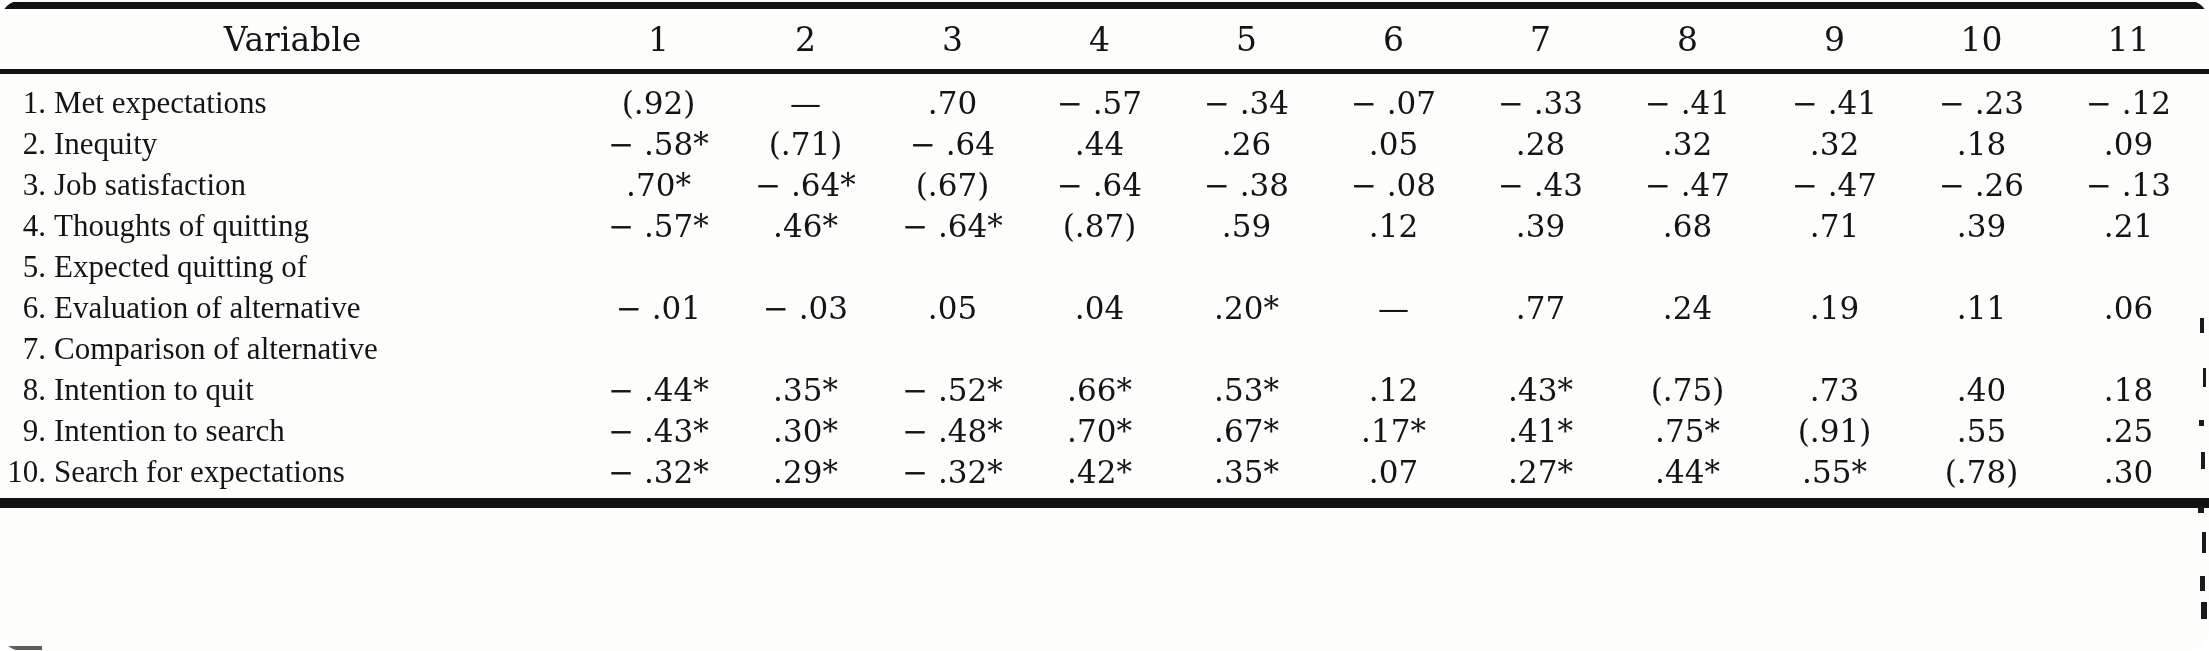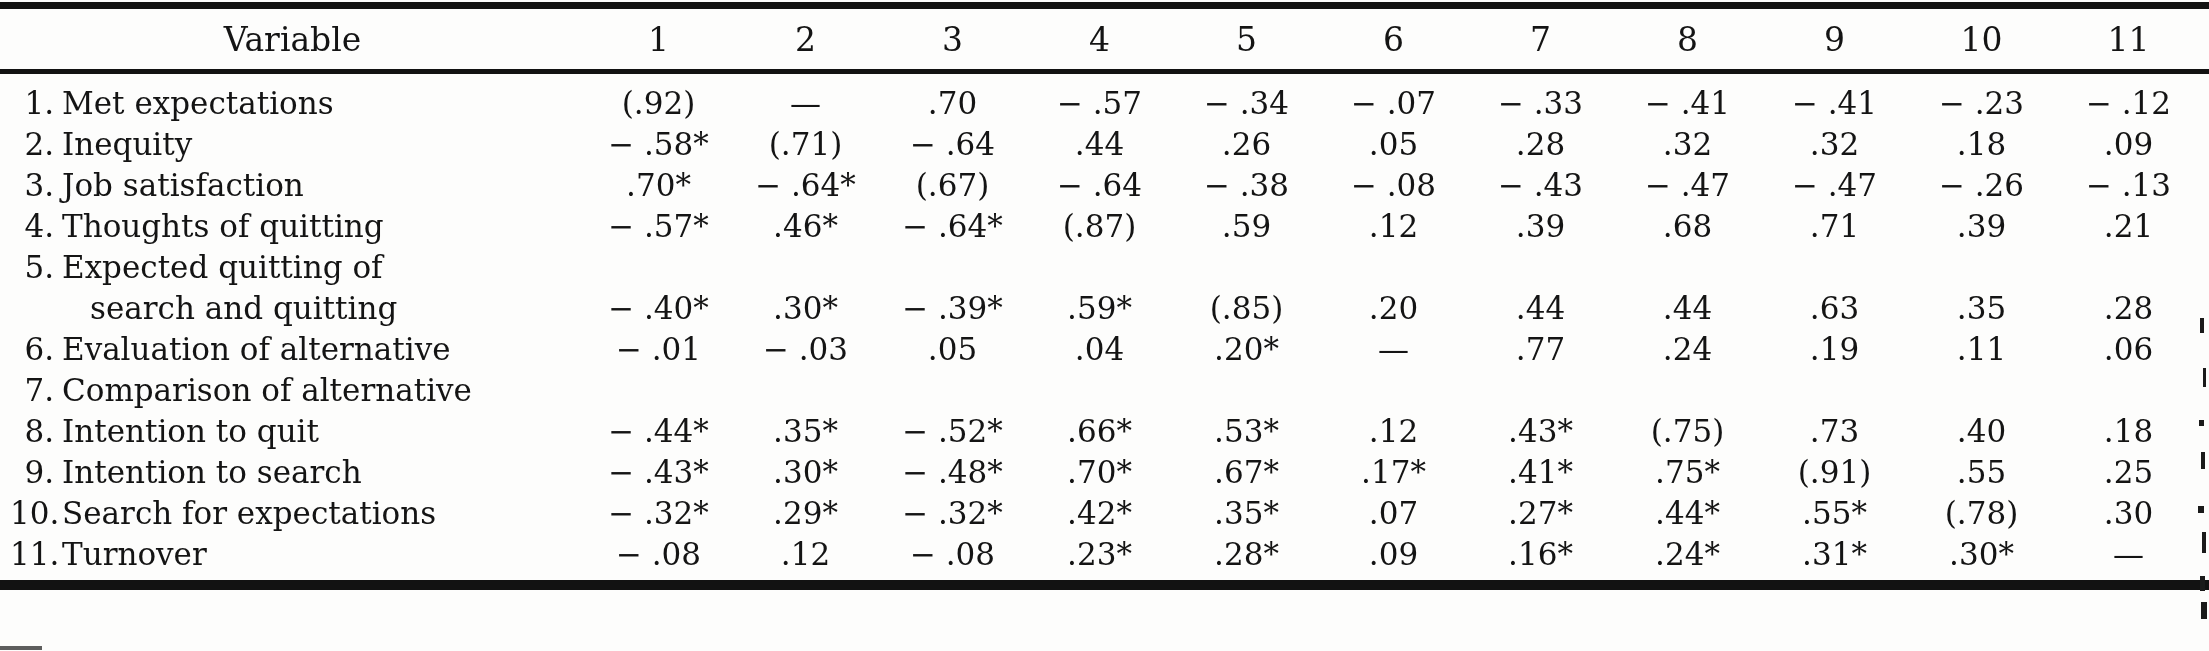--- a/index.html
+++ b/index.html
@@ -8,20 +8,21 @@
     background: #ffffff;
   }
   .paper {
     position: relative;
     width: 2209px;
     height: 651px;
     background: #fdfdfc;
     overflow: hidden;
     font-family: "DejaVu Serif", "Liberation Serif", serif;
     color: #141414;
+    border-radius: 22px;
   }
   table.corr {
     position: absolute;
     top: 2px;
     left: 0;
     width: 2209px;
     table-layout: fixed;
     border-collapse: collapse;
     border-top: 7px solid #121212;
     border-bottom: 10px solid #121212;
@@ -40,21 +41,21 @@
   }
   tbody td {
     height: 41px;
     font-size: 31px;
     padding: 0;
     vertical-align: middle;
     white-space: nowrap;
   }
   tbody tr:first-child td { padding-top: 8px; }
   tbody tr:last-child td  { padding-bottom: 6px; }
-  td.label-cell { text-align: left; padding-left: 10px; }
+  td.label-cell { text-align: left; padding-left: 2px; font-family: Liberation Serif, serif; }
   td.value-cell { text-align: center; }
   .row-num {
     display: inline-block;
     width: 44px;
     text-align: right;
     margin-right: 8px;
   }
   .cont-label { padding-left: 80px; }
   
   .artifact {
@@ -178,35 +179,20 @@
           <td class="value-cell"></td>
           <td class="value-cell"></td>
           <td class="value-cell"></td>
           <td class="value-cell"></td>
           <td class="value-cell"></td>
           <td class="value-cell"></td>
           <td class="value-cell"></td>
           <td class="spacer"></td>
         </tr>
         <tr>
-          <td class="label-cell"><span class="cont-label">search and quitting</span></td>
-          <td class="value-cell">− .40*</td>
-          <td class="value-cell">.30*</td>
-          <td class="value-cell">− .39*</td>
-          <td class="value-cell">.59*</td>
-          <td class="value-cell">(.85)</td>
-          <td class="value-cell">.20</td>
-          <td class="value-cell">.44</td>
-          <td class="value-cell">.44</td>
-          <td class="value-cell">.63</td>
-          <td class="value-cell">.35</td>
-          <td class="value-cell">.28</td>
-          <td class="spacer"></td>
-        </tr>
-        <tr>
           <td class="label-cell"><span class="row-num">6.</span><span>Evaluation of alternative</span></td>
           <td class="value-cell">− .01</td>
           <td class="value-cell">− .03</td>
           <td class="value-cell">.05</td>
           <td class="value-cell">.04</td>
           <td class="value-cell">.20*</td>
           <td class="value-cell">—</td>
           <td class="value-cell">.77</td>
           <td class="value-cell">.24</td>
           <td class="value-cell">.19</td>
@@ -265,35 +251,20 @@
           <td class="value-cell">.29*</td>
           <td class="value-cell">− .32*</td>
           <td class="value-cell">.42*</td>
           <td class="value-cell">.35*</td>
           <td class="value-cell">.07</td>
           <td class="value-cell">.27*</td>
           <td class="value-cell">.44*</td>
           <td class="value-cell">.55*</td>
           <td class="value-cell">(.78)</td>
           <td class="value-cell">.30</td>
-          <td class="spacer"></td>
-        </tr>
-        <tr>
-          <td class="label-cell"><span class="row-num">11.</span><span>Turnover</span></td>
-          <td class="value-cell">− .08</td>
-          <td class="value-cell">.12</td>
-          <td class="value-cell">− .08</td>
-          <td class="value-cell">.23*</td>
-          <td class="value-cell">.28*</td>
-          <td class="value-cell">.09</td>
-          <td class="value-cell">.16*</td>
-          <td class="value-cell">.24*</td>
-          <td class="value-cell">.31*</td>
-          <td class="value-cell">.30*</td>
-          <td class="value-cell">—</td>
           <td class="spacer"></td>
         </tr>
       </tbody>
   </table>
 
   <div class="artifact a1"></div>
   <div class="artifact a2"></div>
   <div class="artifact a3"></div>
   <div class="artifact a4"></div>
   <div class="artifact a5"></div>

